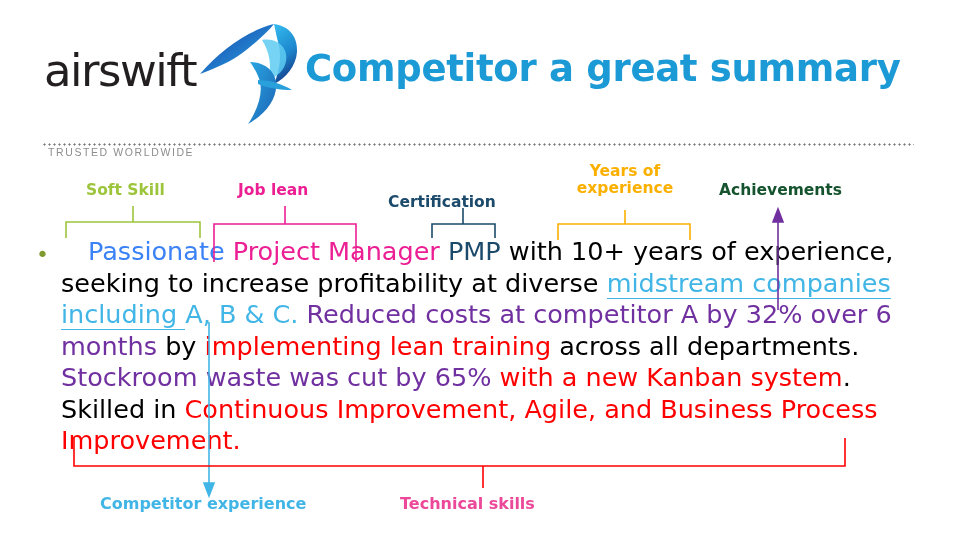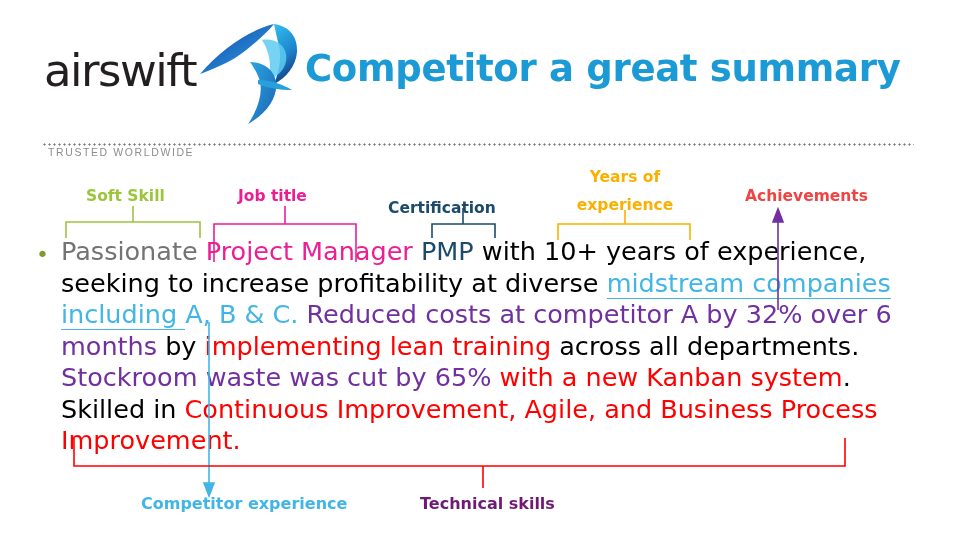--- a/index.html
+++ b/index.html
@@ -42,37 +42,37 @@
     position: absolute; left: 42px; top: 143px; width: 872px; height: 3px;
     background-image: radial-gradient(circle, #7a7a7a 0px, #7a7a7a 0.9px, transparent 1.2px);
     background-size: 5px 3px; background-repeat: repeat-x;
   }
 
   
   .anno-label {
     position: absolute;
     font-family: "DejaVu Sans", sans-serif;
     font-size: 15.5px; font-weight: bold;
-    line-height: 28px; white-space: nowrap;
+    line-height: 17px; white-space: nowrap;
   }
   .anno-label.center { text-align: center; }
 
   
   #summary {
     position: absolute; left: 36px; top: 236px; width: 880px;
     font-family: "DejaVu Sans", sans-serif;
     font-size: 25.5px; line-height: 31.5px;
     color: #000000;
   }
   #bullet {
     position: absolute; left: 0px; top: 8px;
     font-size: 22px; color: #7f9a2f; line-height: 22px;
   }
   #summary-text { display: block; margin-left: 25px; }
-  .c-green  { color: #737373; }
+  .c-green  { color: #3b82f6; margin-left: 27px; }
   .c-pink   { color: #ec1e93; }
   .c-navy   { color: #1b4a6b; }
   .c-orange { color: #000000; }
   .c-cyan   { color: #41b6e6; }
   .c-purple { color: #7030a0; }
   .c-red    { color: #ff0000; }
   .c-black  { color: #000000; }
   .u-cyan   { border-bottom: 1.5px solid #41b6e6; }
 
   
@@ -117,27 +117,27 @@
       <path d="M60 62 C72 62 84 66 94 72 C82 72 70 70 60 66 Z" fill="#29a0dc"></path>
     </svg>
   </div>
 
   <div id="title">Competitor a great summary</div>
   <div id="divider"></div>
 </div>
 
 <div class="anno-label" style="left:86px; top:182px; color:#9dc53c;">Soft Skill</div>
 
-<div class="anno-label" style="left:238px; top:182px; color:#ec1e93;">Job title</div>
+<div class="anno-label" style="left:238px; top:182px; color:#ec1e93;">Job lean</div>
 
 <div class="anno-label" style="left:388px; top:182px; color:#1b4a6b;margin-top:12px;">Certification</div>
 
 <div class="anno-label center" style="left:555px; top:163px; width:140px; color:#fbb000; white-space:normal;">Years of experience</div>
 
-<div class="anno-label" style="left:745px; top:182px; color:#ef4444;">Achievements</div>
+<div class="anno-label" style="left:719px; top:182px; color:#14532d;">Achievements</div>
 
 <div id="summary">
   <span id="bullet">•</span>
   <span id="summary-text"><span class="c-green">Passionate </span><span class="c-pink">Project Manager </span><span class="c-navy">PMP</span><span class="c-black"> with </span><span class="c-orange">10+ years</span><span class="c-black"> of experience, seeking to increase profitability at diverse </span><span class="c-cyan u-cyan">midstream companies including </span><span class="c-cyan">A, B &amp; C.</span><span class="c-black"> </span><span class="c-purple">Reduced costs at competitor A by 32% over 6 months</span><span class="c-black"> by </span><span class="c-red">implementing lean training</span><span class="c-black"> across all departments. </span><span class="c-purple">Stockroom waste was cut by 65%</span><span class="c-black"> </span><span class="c-red">with a new Kanban system</span><span class="c-black">. Skilled in </span><span class="c-red">Continuous Improvement, Agile, and Business Process Improvement.</span></span>
 </div>
 
 <svg id="overlay">
 
   <g stroke="#9dc53c" stroke-width="1.6" fill="none">
     <path d="M66 238 L66 222 L200 222 L200 238"></path>
@@ -168,15 +168,15 @@
     <path d="M209 322 L209 487" fill="none"></path>
     <path d="M209 496 L204 483 L214 483 Z"></path>
   </g>
 
   <g stroke="#ff0000" stroke-width="1.6" fill="none">
     <path d="M74 438 L74 466 L845 466 L845 438"></path>
     <path d="M483 466 L483 488"></path>
   </g>
 </svg>
 
-<div class="bot-label" style="left:100px; top:494px; color:#41b6e6;margin-left:41px;">Competitor experience</div>
+<div class="bot-label" style="left:100px; top:494px; color:#41b6e6;">Competitor experience</div>
 
-<div class="bot-label" style="left:400px; top:494px; color:#701a75;margin-left:20px;">Technical skills</div>
+<div class="bot-label" style="left:400px; top:494px; color:#ec4899;">Technical skills</div>
 
 </body></html>

